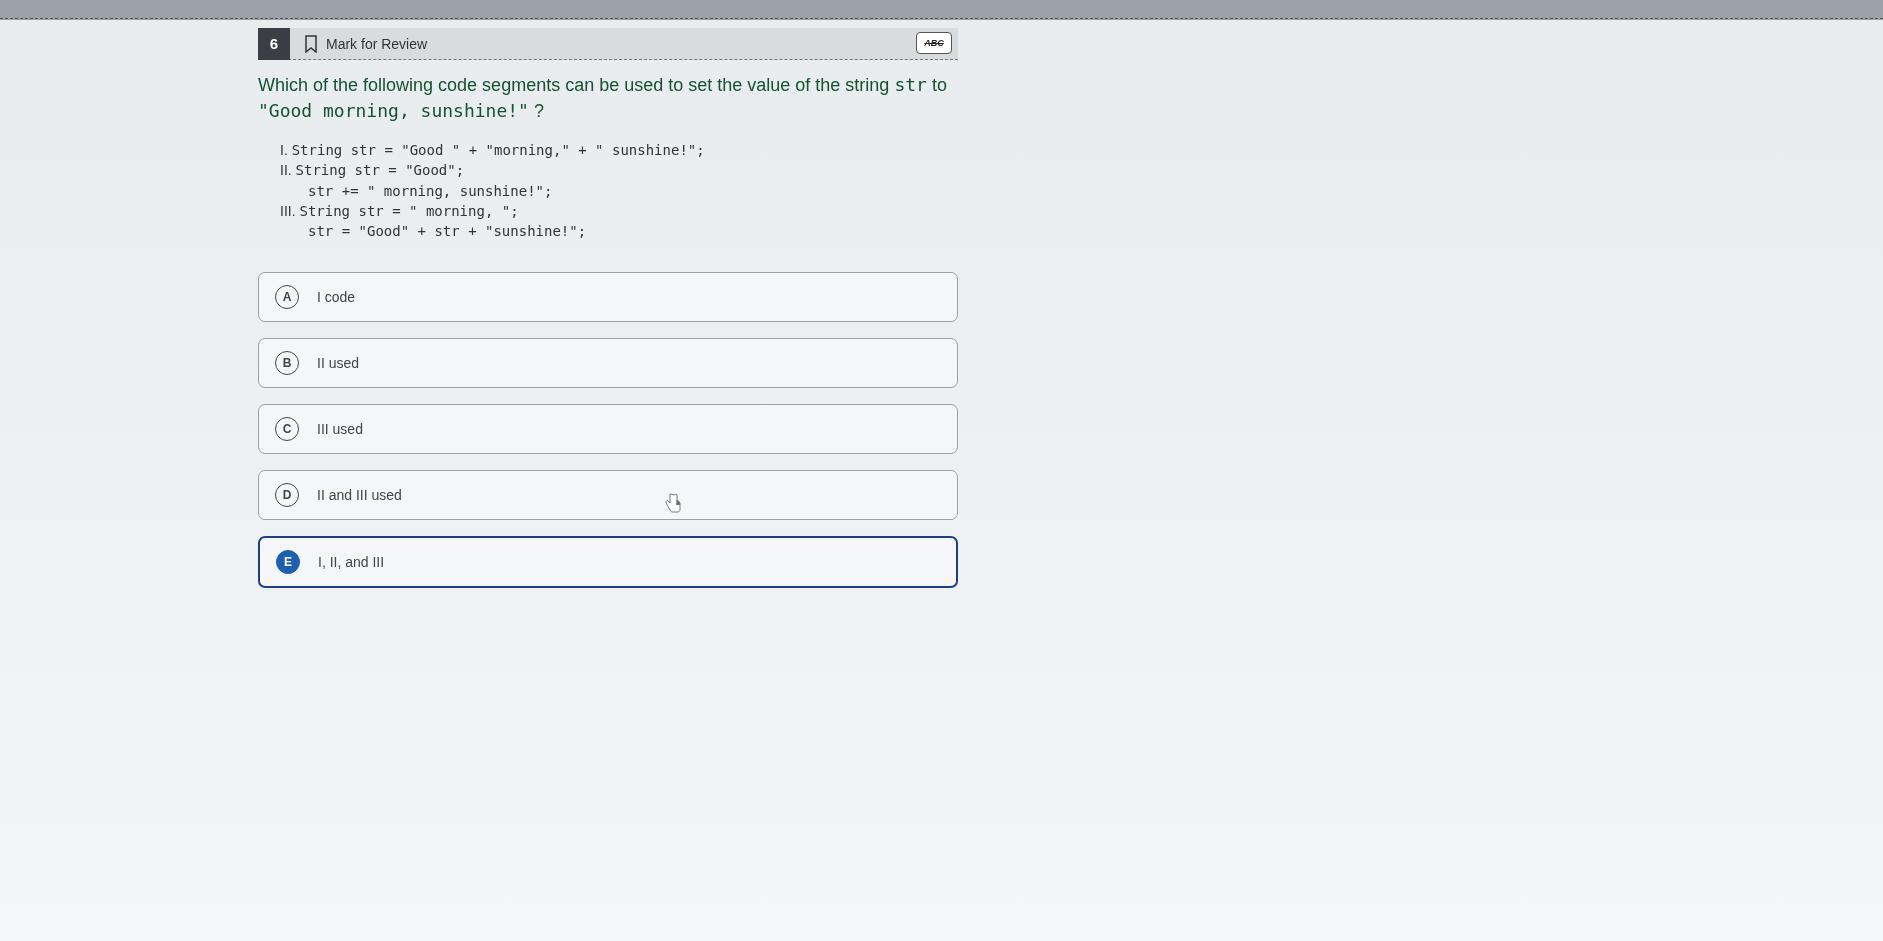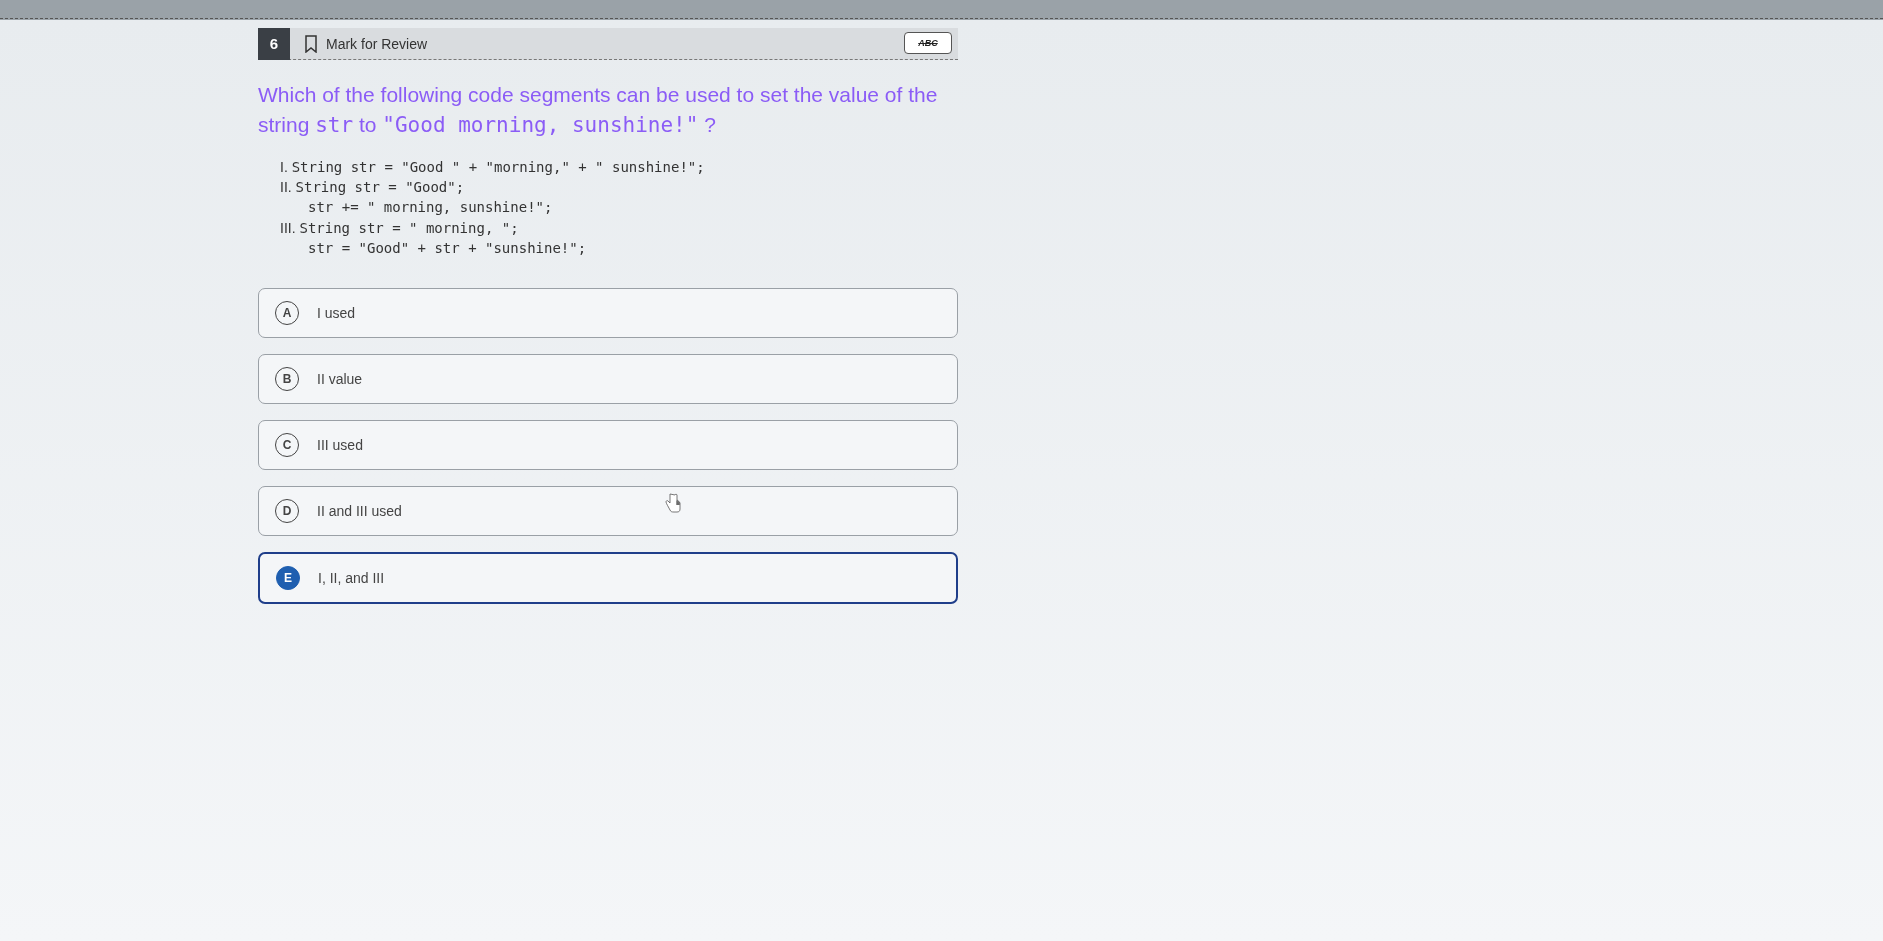--- a/index.html
+++ b/index.html
@@ -57,39 +57,39 @@
   .bookmark-icon {
     width: 14px;
     height: 18px;
     display: inline-block;
   }
   .bookmark-icon svg { display:block; }
   .abc-btn {
     position: absolute;
     right: 6px;
     top: 4px;
-    width: 48px;
+    width: 36px;
     height: 22px;
     border: 1px solid #555;
     border-radius: 4px;
     background: #fff;
     display: flex;
     align-items: center;
     justify-content: center;
     font-size: 9px;
     font-weight: 700;
     font-style: italic;
     text-decoration: line-through;
     color: #222;
     cursor: pointer;
   }
   .question-text {
-    padding: 20px 0 8px 0;
-    color: #8b5cf6;
-    font-size: 21px;
+    padding: 12px 0 8px 0;
+    color: #14532d;
+    font-size: 18px;
     line-height: 1.45;
   }
   .question-text .code { font-family: Consolas, monospace; }
   .code-block {
     padding: 8px 0 22px 22px;
     font-family: Consolas, monospace;
     font-size: 14px;
     color: #333;
     line-height: 1.45;
   }
@@ -172,25 +172,25 @@
       <div><span class="roman">I. </span><span>String str = "Good " + "morning," + " sunshine!";</span></div>
       <div><span class="roman">II. </span><span>String str = "Good";</span></div>
       <span class="indent">str += " morning, sunshine!";</span>
       <div><span class="roman">III. </span><span>String str = " morning, ";</span></div>
       <span class="indent">str = "Good" + str + "sunshine!";</span>
     </div>
 
     <div class="choices">
       <div class="choice">
         <div class="letter">A</div>
-        <div>I used</div>
+        <div>I code</div>
       </div>
       <div class="choice">
         <div class="letter">B</div>
-        <div>II value</div>
+        <div>II used</div>
       </div>
       <div class="choice">
         <div class="letter">C</div>
         <div>III used</div>
       </div>
       <div class="choice">
         <div class="letter">D</div>
         <div>II and III used</div>
       </div>
       <div class="choice selected">

